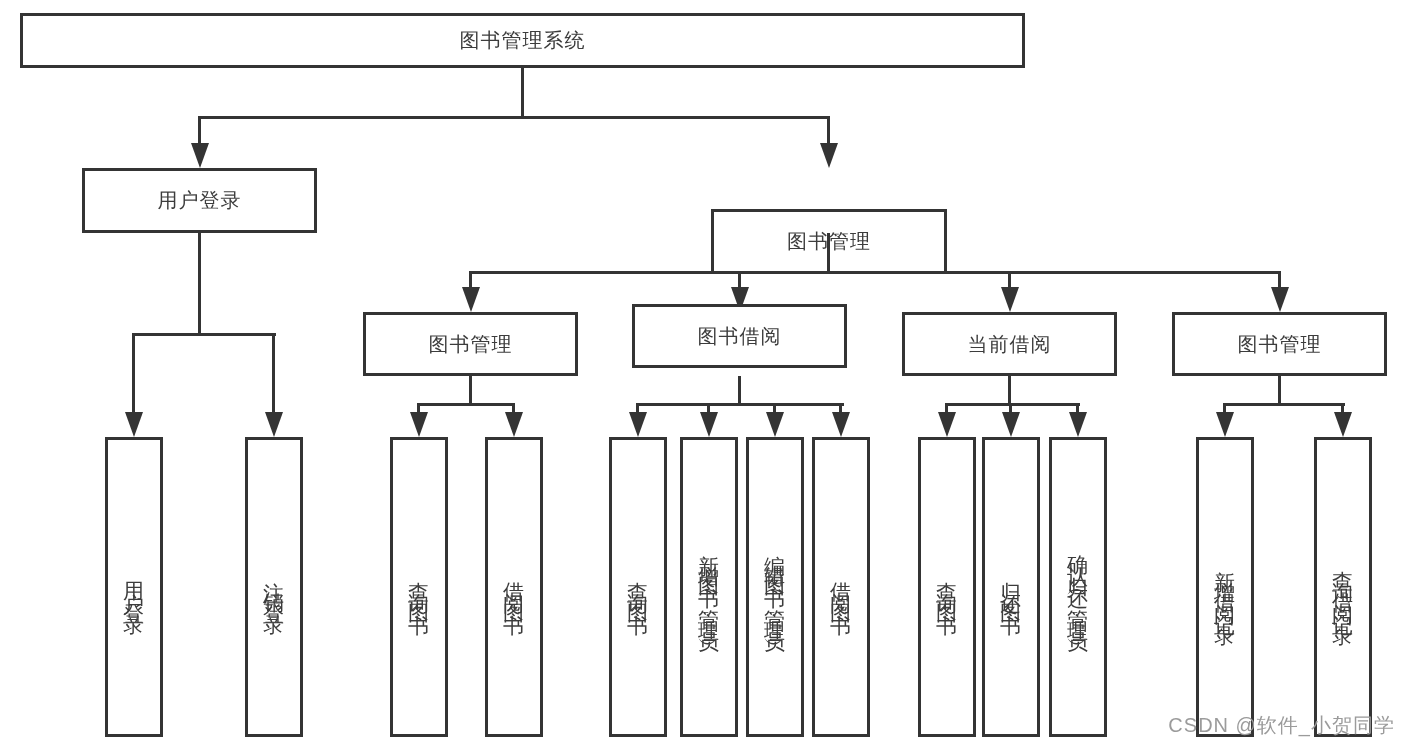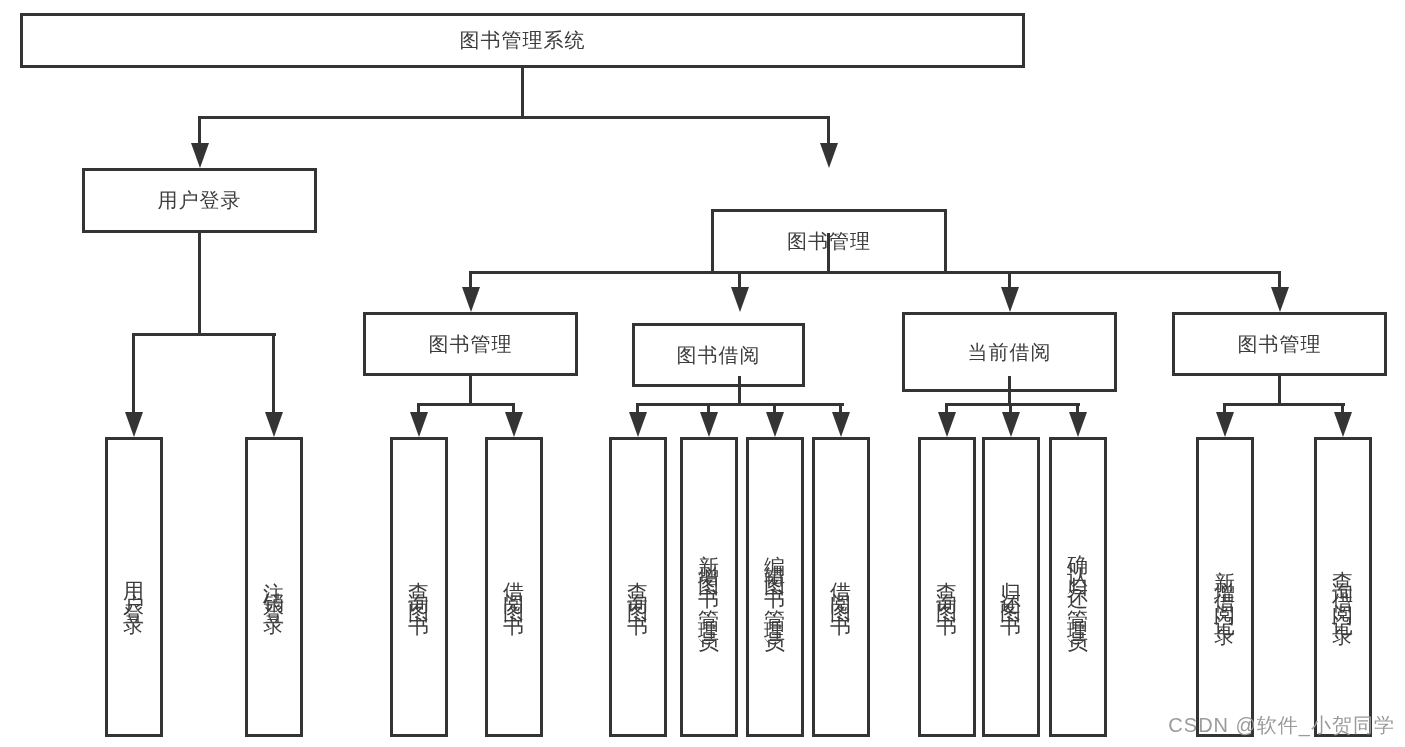--- a/index.html
+++ b/index.html
@@ -70,22 +70,22 @@
   <div class="cl v" style="left:469px;top:271px;height:18px;"></div>
   <div class="ahead" style="left:462px;top:287px;"></div>
   <div class="cl v" style="left:738px;top:271px;height:18px;"></div>
   <div class="ahead" style="left:731px;top:287px;"></div>
   <div class="cl v" style="left:1008px;top:271px;height:18px;"></div>
   <div class="ahead" style="left:1001px;top:287px;"></div>
   <div class="cl v" style="left:1278px;top:271px;height:18px;"></div>
   <div class="ahead" style="left:1271px;top:287px;"></div>
 
   <div class="box" style="left:363px;top:312px;width:215px;height:64px;">图书管理</div>
-  <div class="box" style="left:632px;top:323px;width:173px;height:64px;">图书借阅</div>
-  <div class="box" style="left:902px;top:312px;width:215px;height:80px;">当前借阅</div>
+  <div class="box" style="left:632px;top:304px;width:215px;height:64px;">图书借阅</div>
+  <div class="box" style="left:902px;top:312px;width:215px;height:64px;">当前借阅</div>
   <div class="box" style="left:1172px;top:312px;width:215px;height:64px;">图书管理</div>
 
   <div class="cl v" style="left:469px;top:376px;height:30px;"></div>
   <div class="cl v" style="left:738px;top:376px;height:30px;"></div>
   <div class="cl v" style="left:1008px;top:376px;height:30px;"></div>
   <div class="cl v" style="left:1278px;top:376px;height:30px;"></div>
 
   <div class="cl h" style="left:417px;top:403px;width:98px;"></div>
   <div class="cl h" style="left:636px;top:403px;width:208px;"></div>
   <div class="cl h" style="left:945px;top:403px;width:135px;"></div>

